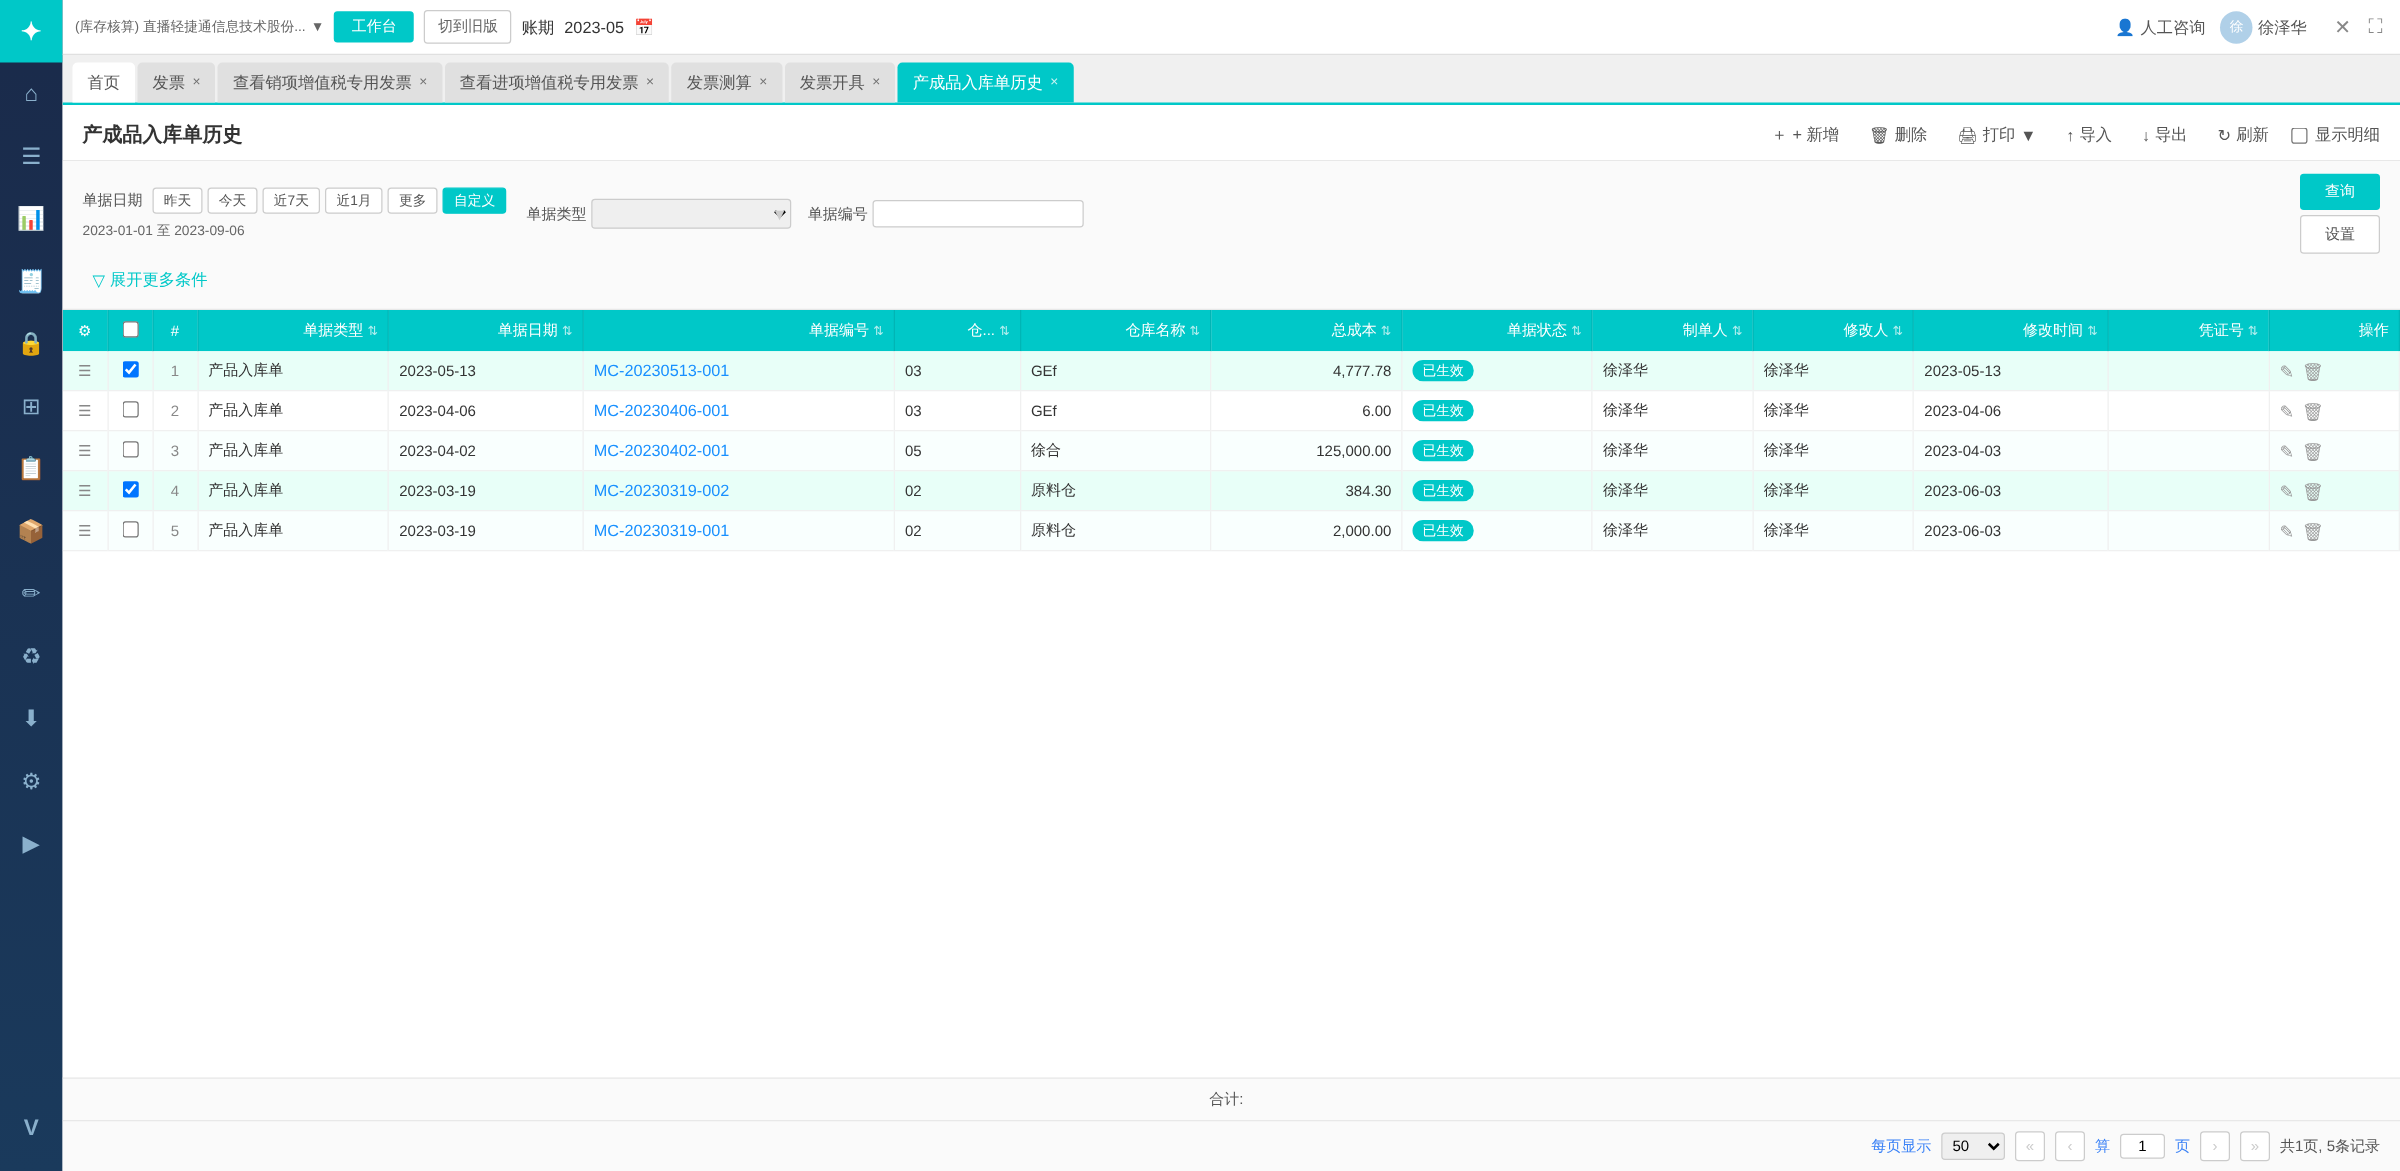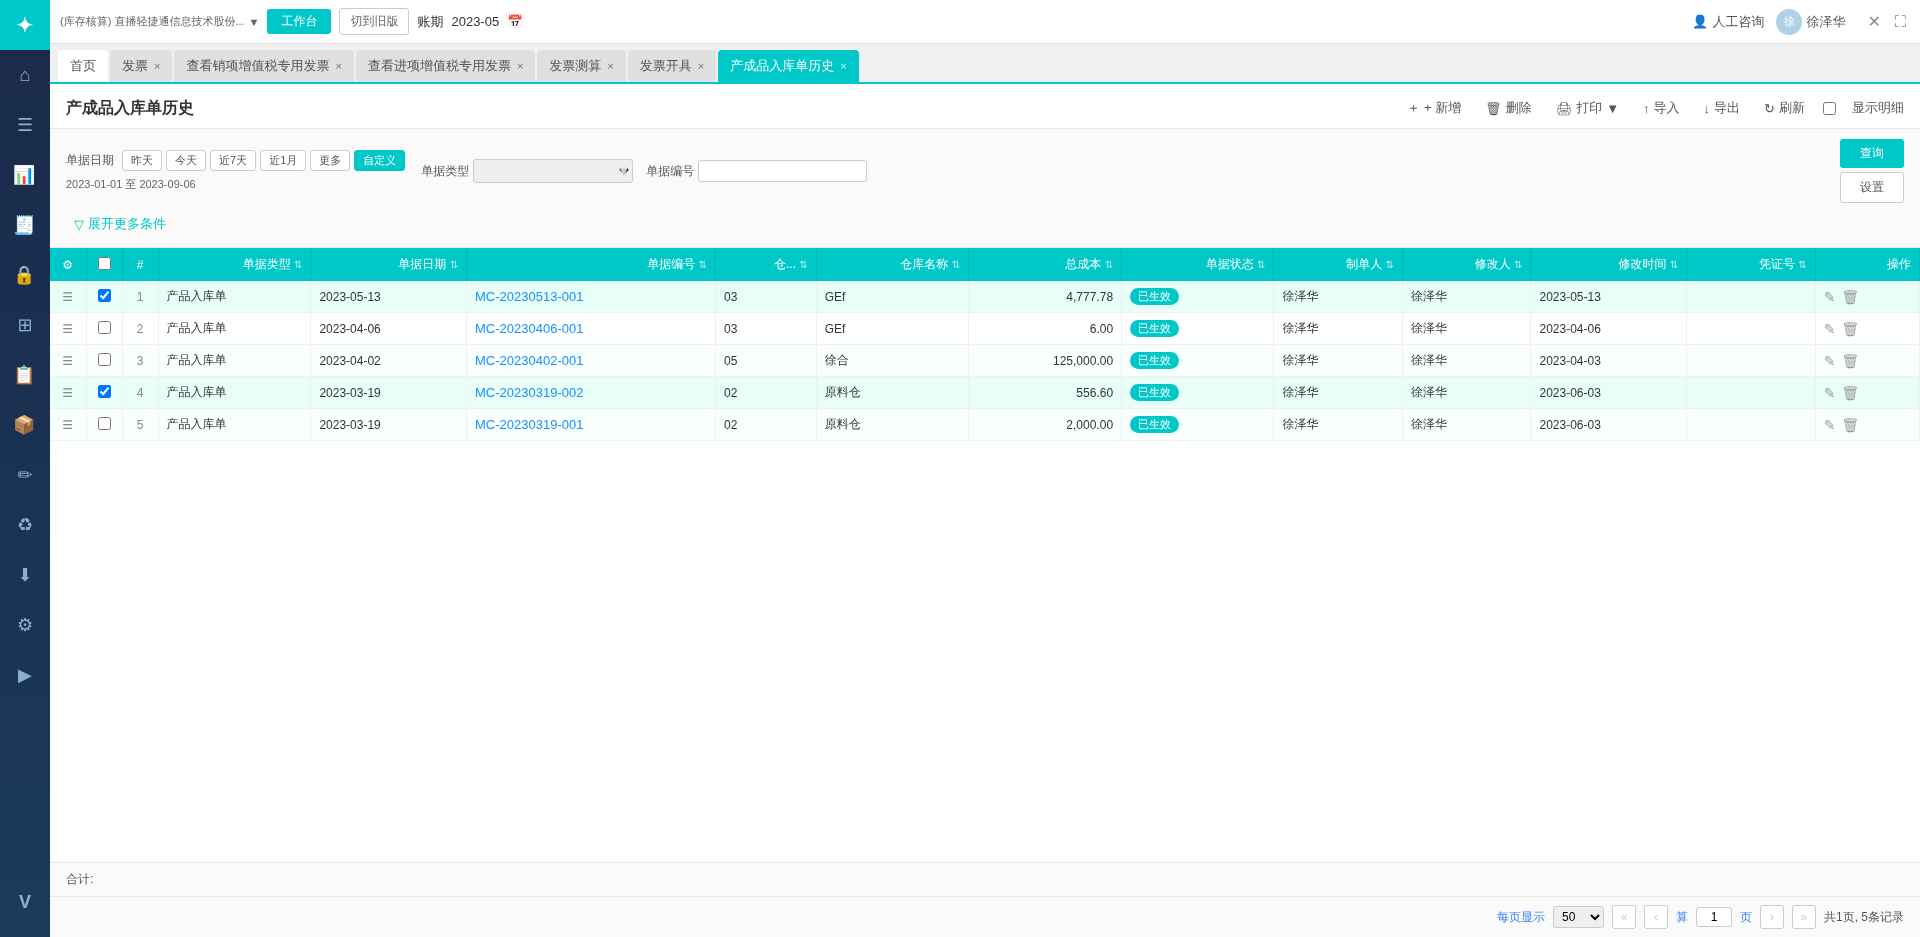--- a/index.html
+++ b/index.html
@@ -193,21 +193,21 @@
     }
     .action-btn {
       display: flex;
       align-items: center;
       gap: 4px;
       color: #555;
       font-size: 12px;
       cursor: pointer;
       padding: 3px 6px;
     }
-    .show-detail-label { display: flex; align-items: center; gap: 16px; font-size: 12px; color: #555; }
+    .show-detail-label { display: flex; align-items: center; gap: 6px; font-size: 12px; color: #555; }
 
     
     .filter-area {
       padding: 10px 16px;
       background: #fafafa;
       border-bottom: 1px solid #e8e8e8;
       flex-shrink: 0;
     }
     .filter-row {
       display: flex;
@@ -325,20 +325,21 @@
     .settings-icon-cell { color: #666; cursor: pointer; text-align: center; }
 
     
     .table-footer {
       border-top: 1px solid #e8e8e8;
       padding: 8px 16px;
       display: flex;
       align-items: center;
       background: #fafafa;
       flex-shrink: 0;
+      flex-direction: column;
     }
     .footer-total-label { font-size: 12px; color: #555; margin-right: 8px; }
     .footer-total-value { font-size: 12px; color: #333; font-weight: bold; text-align: center; flex: 1; }
 
     
     .pagination {
       border-top: 1px solid #e8e8e8;
       padding: 8px 16px;
       display: flex;
       align-items: center;
@@ -655,21 +656,21 @@
       <td class="settings-icon-cell">☰</td>
       <td style="text-align:center;">
         <input type="checkbox" checked="" style="">
       </td>
       <td class="row-num">4</td>
       <td>产品入库单</td>
       <td>2023-03-19</td>
       <td><a class="link-text" href="#">MC-20230319-002</a></td>
       <td>02</td>
       <td>原料仓</td>
-      <td style="text-align:right;">556.60</td>
+      <td style="text-align:right;">384.30</td>
       <td><span class="status-badge">已生效</span></td>
       <td>徐泽华</td>
       <td>徐泽华</td>
       <td>2023-06-03</td>
       <td></td>
       <td>
         <div class="action-icons">
           <span class="action-icon" title="编辑">✎</span>
           <span class="action-icon" title="删除">🗑</span>
         </div>

